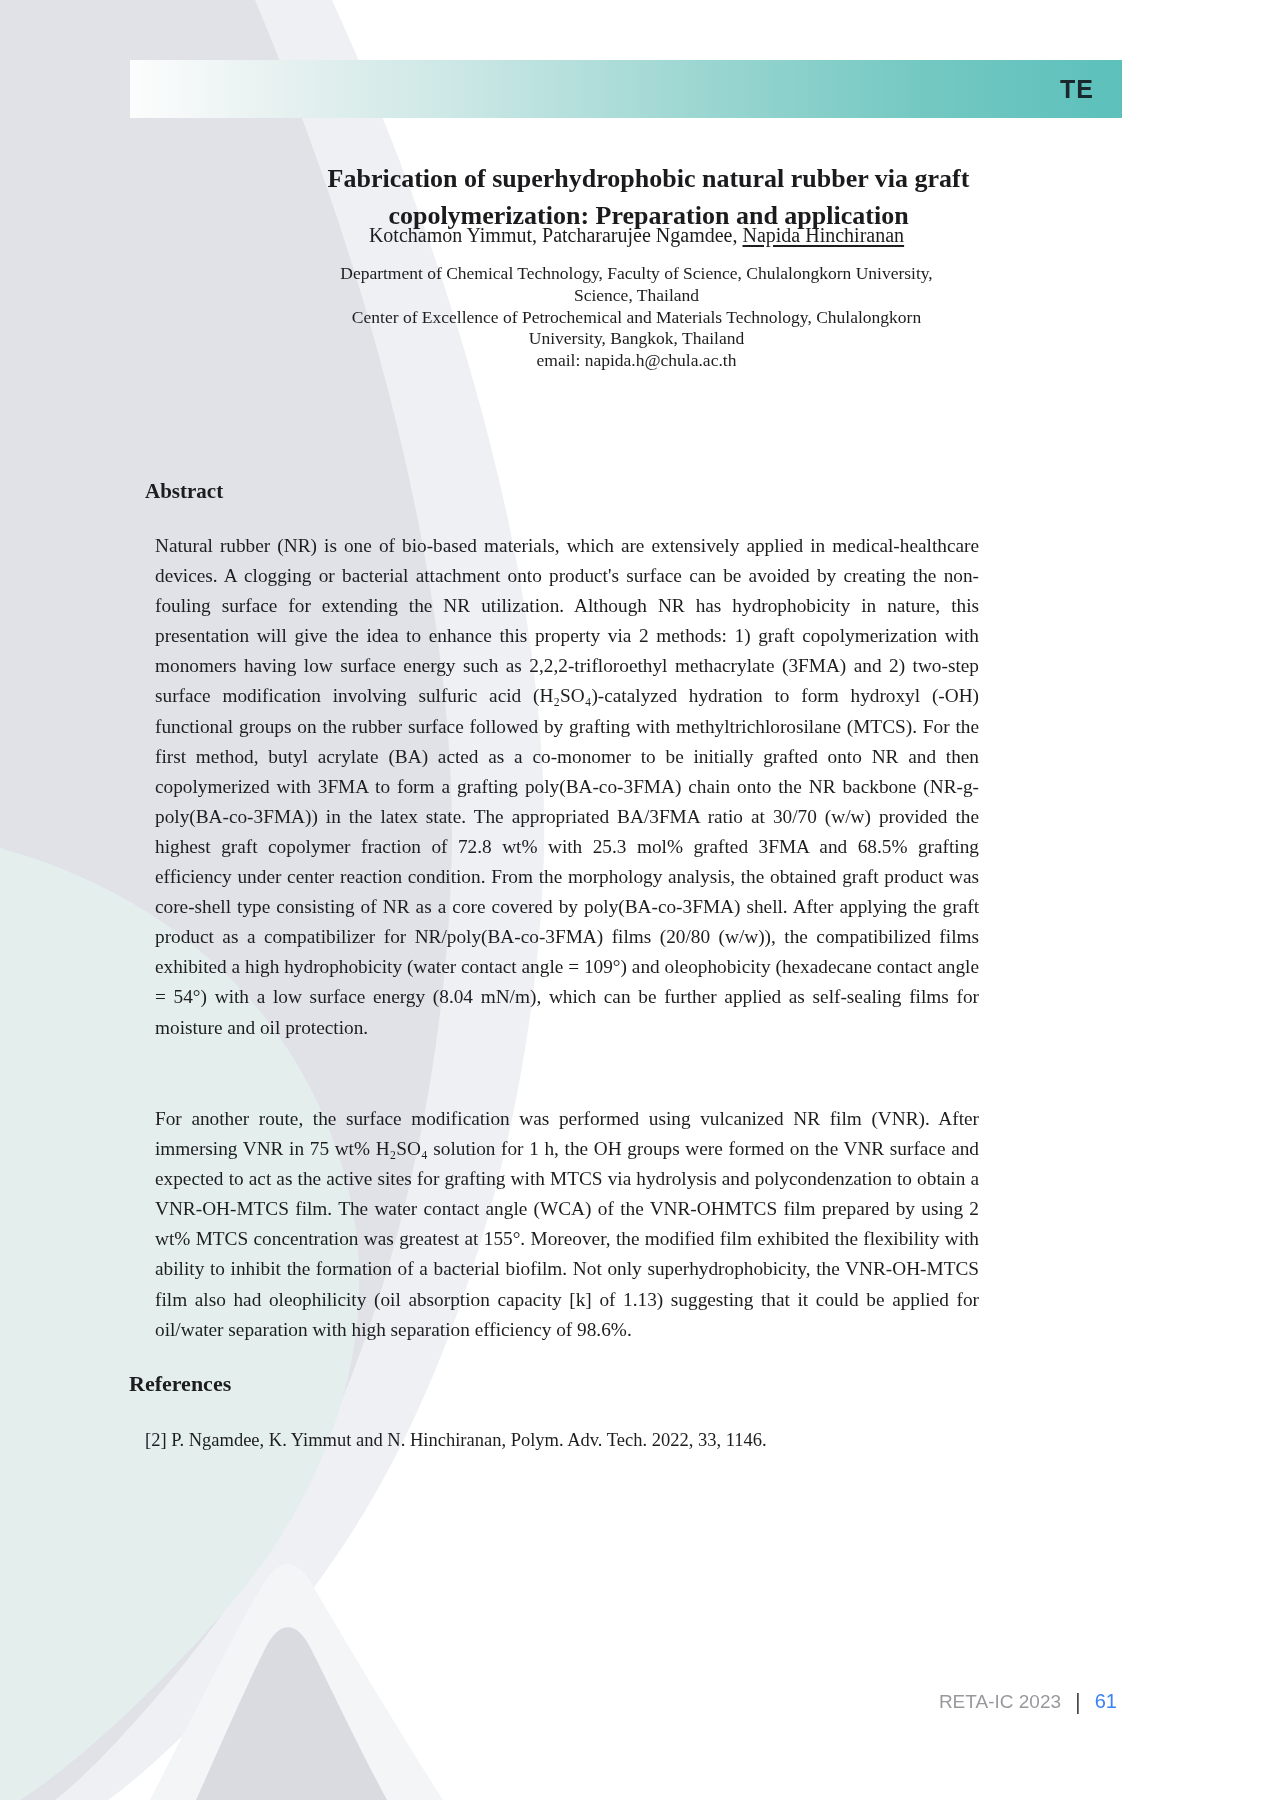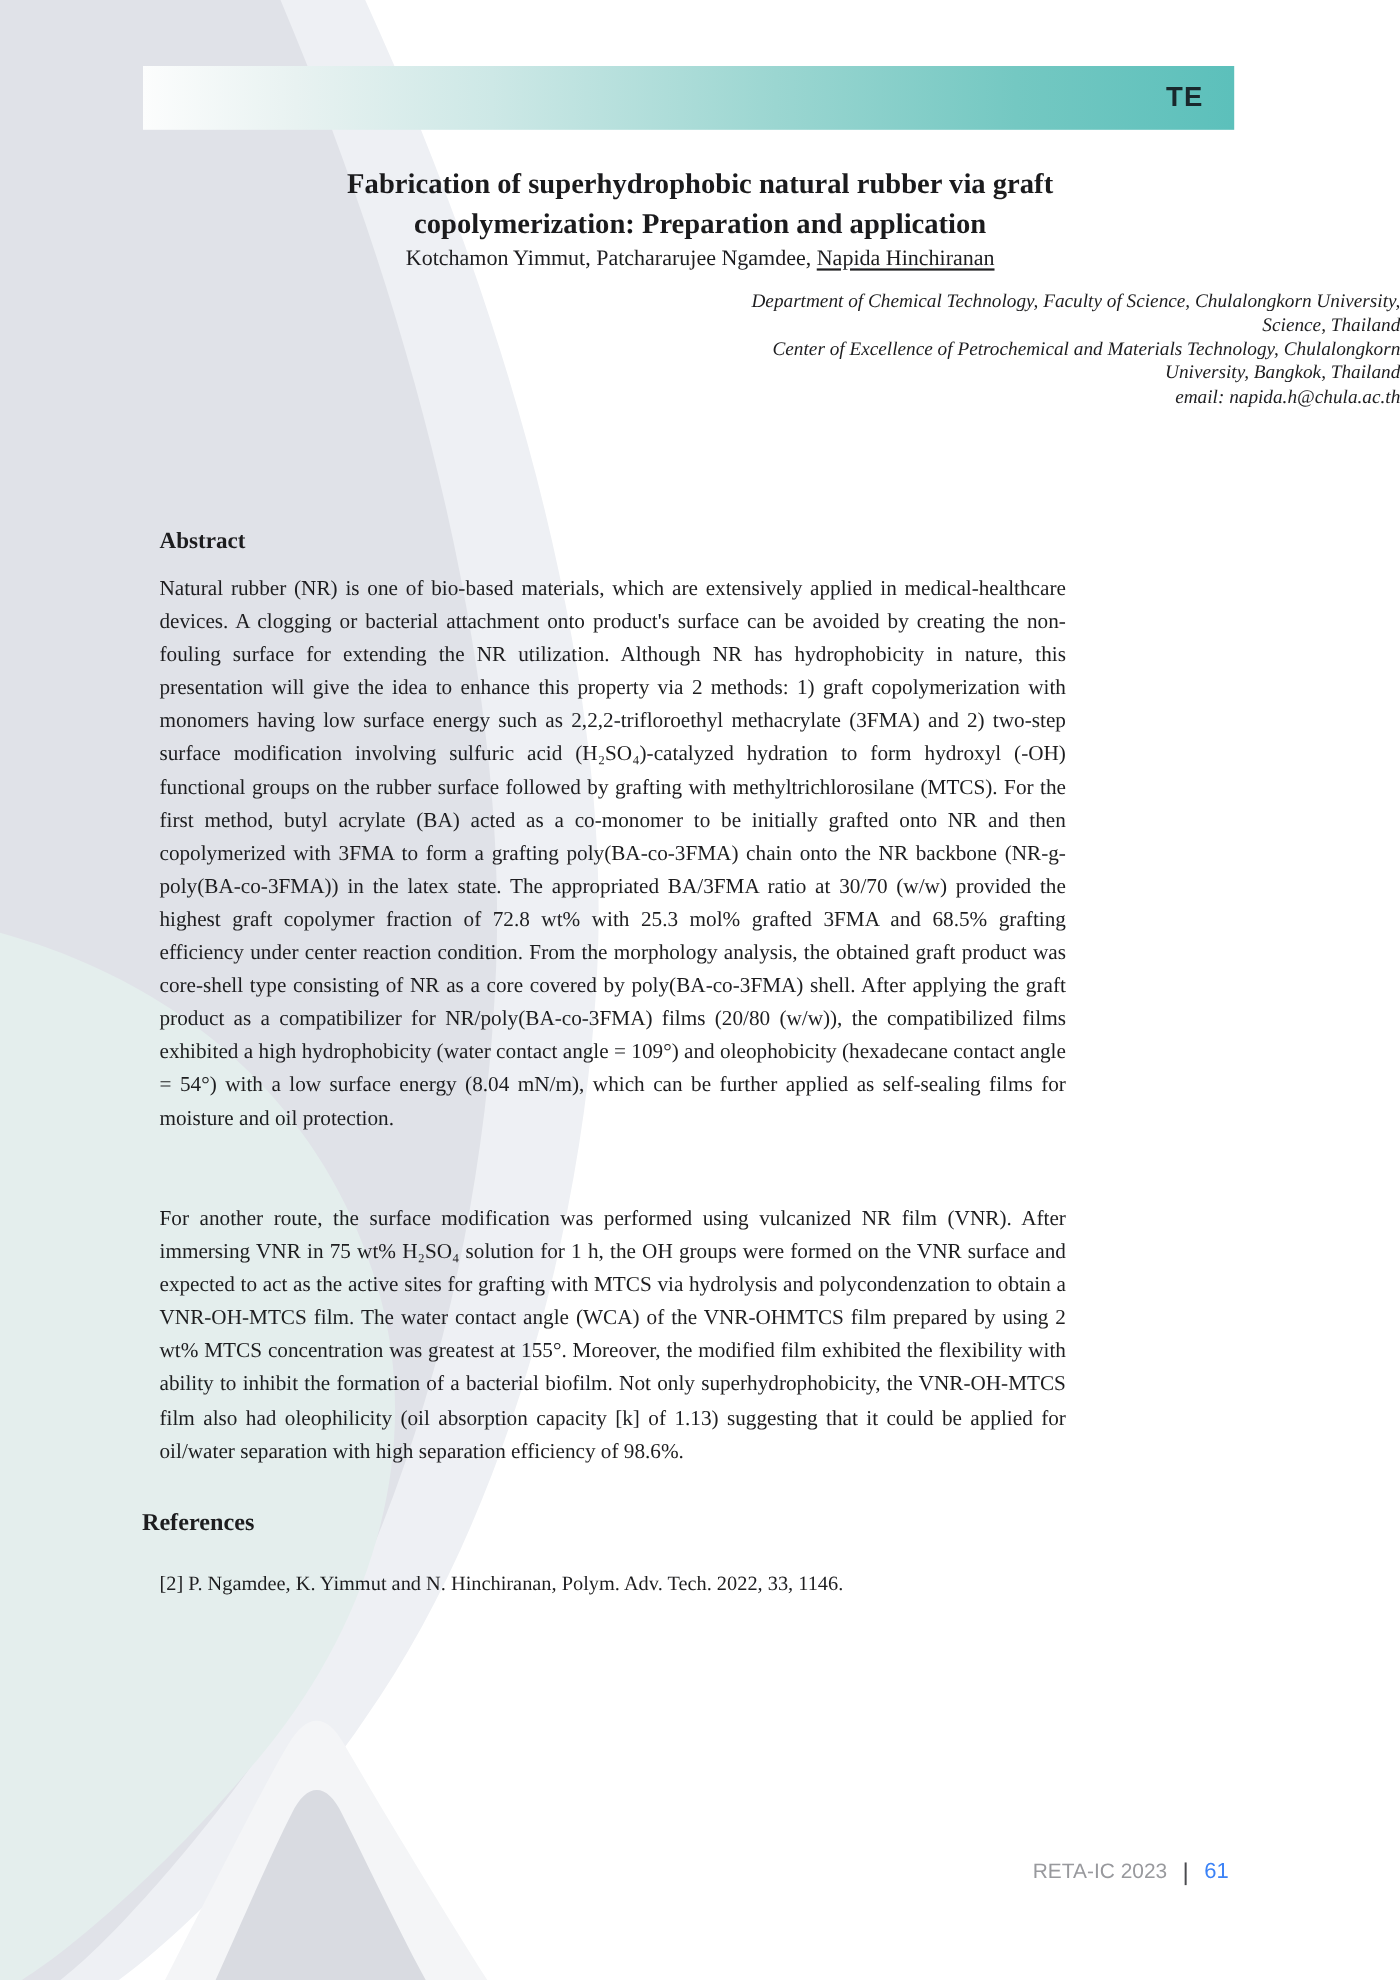--- a/index.html
+++ b/index.html
@@ -9,30 +9,30 @@
   .bg{position:absolute;left:0;top:0;width:1273px;height:1800px;z-index:0;}
 
   
   .topbar{position:absolute;left:130px;top:60px;width:992px;height:58px;z-index:2;
           background:linear-gradient(to right,#fcfdfd 0%,#e8f2f1 14%,#cde8e6 32%,#9bd6d1 58%,#74c8c2 80%,#5cc0bb 100%);}
   .te{position:absolute;right:28px;top:50%;transform:translateY(-50%);
       font-family:"Liberation Sans","DejaVu Sans",sans-serif;font-weight:bold;
       font-size:25px;letter-spacing:1px;color:#19282c;}
 
   
-  .title{position:absolute;top:148px;left:50%;transform:translateX(-50%);width:690px;margin:0;
+  .title{position:absolute;top:148px;left:50%;transform:translateX(-50%);width:690px;margin:12px;
          text-align:center;font-size:26px;line-height:37px;font-weight:bold;color:#1b1b1d;z-index:2;}
   .authors{position:absolute;top:224px;left:0;width:100%;text-align:center;font-size:20px;z-index:2;}
   .authors .presenter{text-decoration:underline;text-underline-offset:3px;}
-  .affil{position:absolute;top:263px;left:0;width:100%;text-align:right;font-style:italic;
+  .affil{position:absolute;top:263px;left:0;width:100%;text-align:center;
          font-size:17.5px;line-height:21.8px;z-index:2;}
 
   
   .h-abstract{position:absolute;left:145px;top:479px;margin:0;font-size:21px;font-weight:bold;z-index:2;}
-  .para{position:absolute;left:145px;width:824px;margin:0;text-align:justify;
+  .para{position:absolute;left:145px;width:824px;margin:10px;text-align:justify;
         font-size:19.3px;line-height:30.1px;z-index:2;}
   .para1{top:521px;}
   .para2{top:1094px;}
 
   
   .h-refs{position:absolute;left:129px;top:1371px;margin:0;font-size:22px;font-weight:bold;z-index:2;}
   .ref{position:absolute;left:145px;width:860px;margin:0;font-size:18.5px;line-height:28px;z-index:2;}
   .ref1{top:1398px;}
   .ref2{top:1426px;}
 

